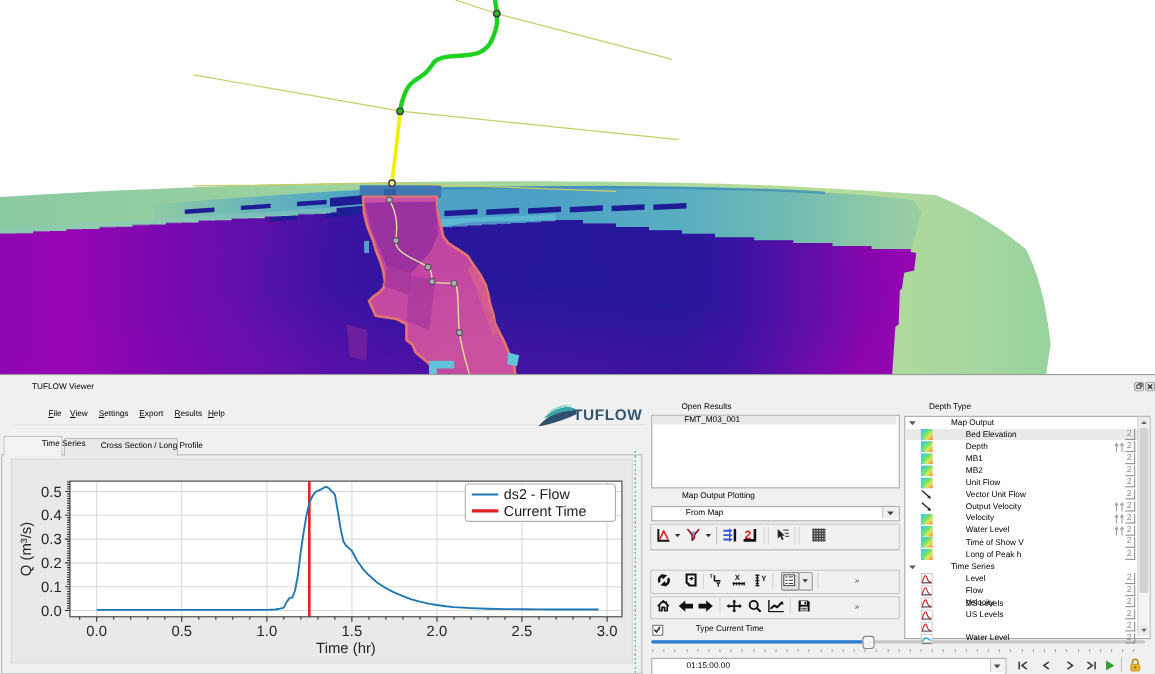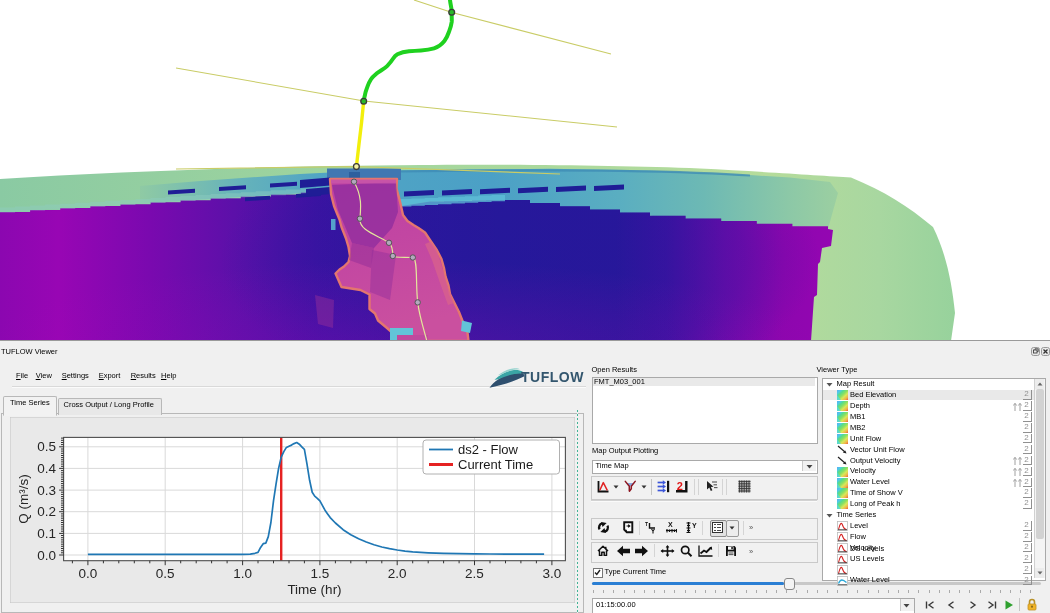--- a/index.html
+++ b/index.html
@@ -1,17 +1,17 @@
 <!DOCTYPE html>
 <html><head><meta charset="utf-8">
 <style>
 html,body { margin:0; padding:0; background:#fff; }
 #wrap { position:relative; width:1050px; height:613px; overflow:hidden;
   font-family:"Liberation Sans",sans-serif; }
-.t { position:absolute; font-family:"Liberation Sans",sans-serif; font-size:7.5px; color:#000; white-space:nowrap; }
+.t { position:absolute; font-family:"Liberation Sans",sans-serif; font-size:7.5px; color:#000; white-space:nowrap;padding-left:28px; }
 </style></head>
 <body>
 <div id="wrap">
 <svg width="1050" height="340" viewBox="0 0 1050 340" style="position:absolute;left:0;top:0">
 <defs>
 <linearGradient id="gterr" x1="0" y1="0" x2="1" y2="0">
  <stop offset="0" stop-color="#8acaa3"></stop>
           <stop offset="0.18" stop-color="#95cfa0"></stop>
  <stop offset="0.40" stop-color="#a2d69d"></stop>
           <stop offset="0.62" stop-color="#add99c"></stop>
@@ -150,21 +150,21 @@
 <div style="position:absolute;left:12px;top:386px;width:574px;height:1px;background:#d9d9d9"></div>
 <div style="position:absolute;left:12px;top:387px;width:574px;height:1px;background:#fbfbfb"></div>
 <svg style="position:absolute;left:487px;top:368px" width="42" height="21" viewBox="0 0 42 21">
       <path d="M2.5,19.8 C7,13.5 15,8 24,5.8 C29,4.7 34,4.8 36.5,5.6 L37.5,8.2 C31,11.5 20,16 8,18.6 Z" fill="#2e4f6e"></path>
 <path d="M7.5,11.8 C13,6.5 20,2.8 27,2 C30.5,1.7 33.5,2.3 35.5,3.6 L36.5,5.6 C31,4.9 24,6.2 17,9 C13.5,10.4 10,12 7.5,11.8 Z" fill="#3aa5a5"></path>
 <path d="M11,7.2 C16,3 22,0.5 27.5,0.2 C30,0.1 32,0.5 33.5,1.4 C28,1 21,3 15,6 C13.5,6.7 12,7.3 11,7.2 Z" fill="#96d3ce"></path>
     </svg>
 <div style="position:absolute;left:521px;top:369px;font-family:'Liberation Sans',sans-serif;font-weight:bold;font-size:14px;letter-spacing:0.5px;color:#33566e">TUFLOW</div>
 <div style="position:absolute;left:1px;top:413px;width:581px;height:198px;background:#f0f0f0;border:1px solid #b8b8b8;border-bottom:1px solid #b8b8b8"></div>
 <div style="position:absolute;left:57.5px;top:397.5px;width:102px;height:16px;background:#e8e8e8;border:1px solid #b8b8b8;border-bottom:none;border-radius:2px 2px 0 0"></div>
-<div class="t" style="left:63.5px;top:400.3px">Cross Output / Long Profile</div>
+<div class="t" style="left:63.5px;top:400.3px">Cross Section / Long Profile</div>
 <div style="position:absolute;left:2.5px;top:395.5px;width:52px;height:18.5px;background:#f2f2f2;border:1px solid #b8b8b8;border-bottom:1px solid #f2f2f2;border-radius:2px 2px 0 0"></div>
 <div class="t" style="left:10px;top:398.3px">Time Series</div>
 <svg width="565" height="186" viewBox="0 0 565 186" style="position:absolute;left:10px;top:417px">
 <rect width="565" height="186" fill="#e9e9e9" stroke="#c3c3c3" stroke-width="1"></rect>
 <rect x="53.6" y="20.4" width="501.8" height="123.3" fill="#ffffff"></rect>
 <g stroke="#d9d9d9" stroke-width="1">
         <line x1="77.9" y1="20.4" x2="77.9" y2="143.7"></line>
         <line x1="155.2" y1="20.4" x2="155.2" y2="143.7"></line>
         <line x1="232.6" y1="20.4" x2="232.6" y2="143.7"></line>
         <line x1="309.9" y1="20.4" x2="309.9" y2="143.7"></line>
@@ -295,21 +295,21 @@
         <text x="448" y="52">Current Time</text>
       </g>
 </svg>
 <div style="position:absolute;left:577px;top:410px;width:1px;height:203px;background:repeating-linear-gradient(to bottom,#42b396 0,#42b396 2px,#f0f0f0 2px,#f0f0f0 4px)"></div>
 <div class="t" style="left:591.5px;top:364.5px">Open Results</div>
 <div style="position:absolute;left:591.5px;top:376.5px;width:224px;height:65px;background:#fff;border:1px solid #a9a9a9"></div>
 <div style="position:absolute;left:592.5px;top:377.5px;width:222px;height:8.6px;background:#e9e9e9"></div>
 <div class="t" style="left:594px;top:376.8px">FMT_M03_001</div>
 <div class="t" style="left:592px;top:446px">Map Output Plotting</div>
 <div style="position:absolute;left:591.5px;top:459.5px;width:224px;height:12.5px;background:#fff;border:1px solid #a9a9a9"></div>
-<div class="t" style="left:595.5px;top:461px">Time Map</div>
+<div class="t" style="left:595.5px;top:461px">From Map</div>
 <div style="position:absolute;left:802px;top:460.5px;width:13px;height:10.5px;background:#f1f1f1;border-left:1px solid #c9c9c9"></div>
 <svg style="position:absolute;left:806px;top:464px" width="7" height="5" viewBox="0 0 7 5">
       <polygon points="0.5,1 6.5,1 3.5,4.5" fill="#444"></polygon>
     </svg>
 <div style="position:absolute;left:591px;top:476px;width:225px;height:22px;background:#f1f1f1;border:1px solid #c9c9c9"></div>
 <svg style="position:absolute;left:597px;top:480px" width="13" height="13" viewBox="0 0 13 13">
       <path d="M1.5,1 V11.5 H11.5" stroke="#111" stroke-width="1.8" fill="none"></path>
       <path d="M2.8,10.3 L6.3,2.6 L10.3,10.3" stroke="#e02222" stroke-width="1.5" fill="none" stroke-linejoin="round"></path>
     </svg>
 <svg style="position:absolute;left:612.5px;top:485px" width="6" height="4" viewBox="0 0 6 4">
@@ -539,26 +539,26 @@
     </svg>
 <svg style="position:absolute;left:1003.5px;top:599.5px" width="10" height="10" viewBox="0 0 10 10">
       <polygon points="1.5,0.5 9,5 1.5,9.5" fill="#2fa02f"></polygon>
     </svg>
 <div style="position:absolute;left:1018.5px;top:598px;width:1px;height:13px;background:#c4c4c4"></div>
 <svg style="position:absolute;left:1025.5px;top:598px" width="12" height="13" viewBox="0 0 12 13">
       <path d="M3.5,6 V4 A2.5,2.5 0 0 1 8.5,4 V6" fill="none" stroke="#b8922a" stroke-width="1.6"></path>
       <rect x="2" y="6" width="8" height="6" rx="1" fill="#f0b429" stroke="#c29022" stroke-width="0.8"></rect>
       <circle cx="6" cy="8.7" r="1.1" fill="#8a6a1a"></circle>
     </svg>
-<div class="t" style="left:816.5px;top:364.5px">Viewer Type</div>
+<div class="t" style="left:816.5px;top:364.5px">Depth Type</div>
 <div style="position:absolute;left:821.5px;top:377.5px;width:222.5px;height:201px;background:#fff;border:1px solid #a9a9a9"></div>
 <svg style="position:absolute;left:825.5px;top:381.8px" width="7" height="5" viewBox="0 0 7 5">
       <polygon points="0.5,1 6.5,1 3.5,4.5" fill="#555"></polygon>
     </svg>
-    <div class="t" style="left:836.5px;top:379.2px">Map Result</div>
+    <div class="t" style="left:836.5px;top:379.2px">Map Output</div>
     <div style="position:absolute;left:822.5px;top:389.5px;width:211px;height:10.9px;background:#e9e9e9"></div>
     <svg style="position:absolute;left:836.5px;top:390.3px" width="11" height="10" viewBox="0 0 11 10">
       <rect width="11" height="10" fill="url(#rgrad)"></rect>
       <polygon points="0,10 0,5 4,10" fill="#52d8dc" opacity="0.85"></polygon>
     </svg>
     <div class="t" style="left:850px;top:390.1px">Bed Elevation</div>
     <div style="position:absolute;left:1022.5px;top:390.3px;width:8px;height:8.6px;border-right:1.3px solid #909090;border-bottom:1.3px solid #909090;font-family:'Liberation Sans',sans-serif;font-size:8px;color:#909090;text-align:center;line-height:8.5px">2</div>
     <svg style="position:absolute;left:836.5px;top:401.20000000000005px" width="11" height="10" viewBox="0 0 11 10">
       <rect width="11" height="10" fill="url(#rgrad)"></rect>
       <polygon points="0,10 0,5 4,10" fill="#52d8dc" opacity="0.85"></polygon>

